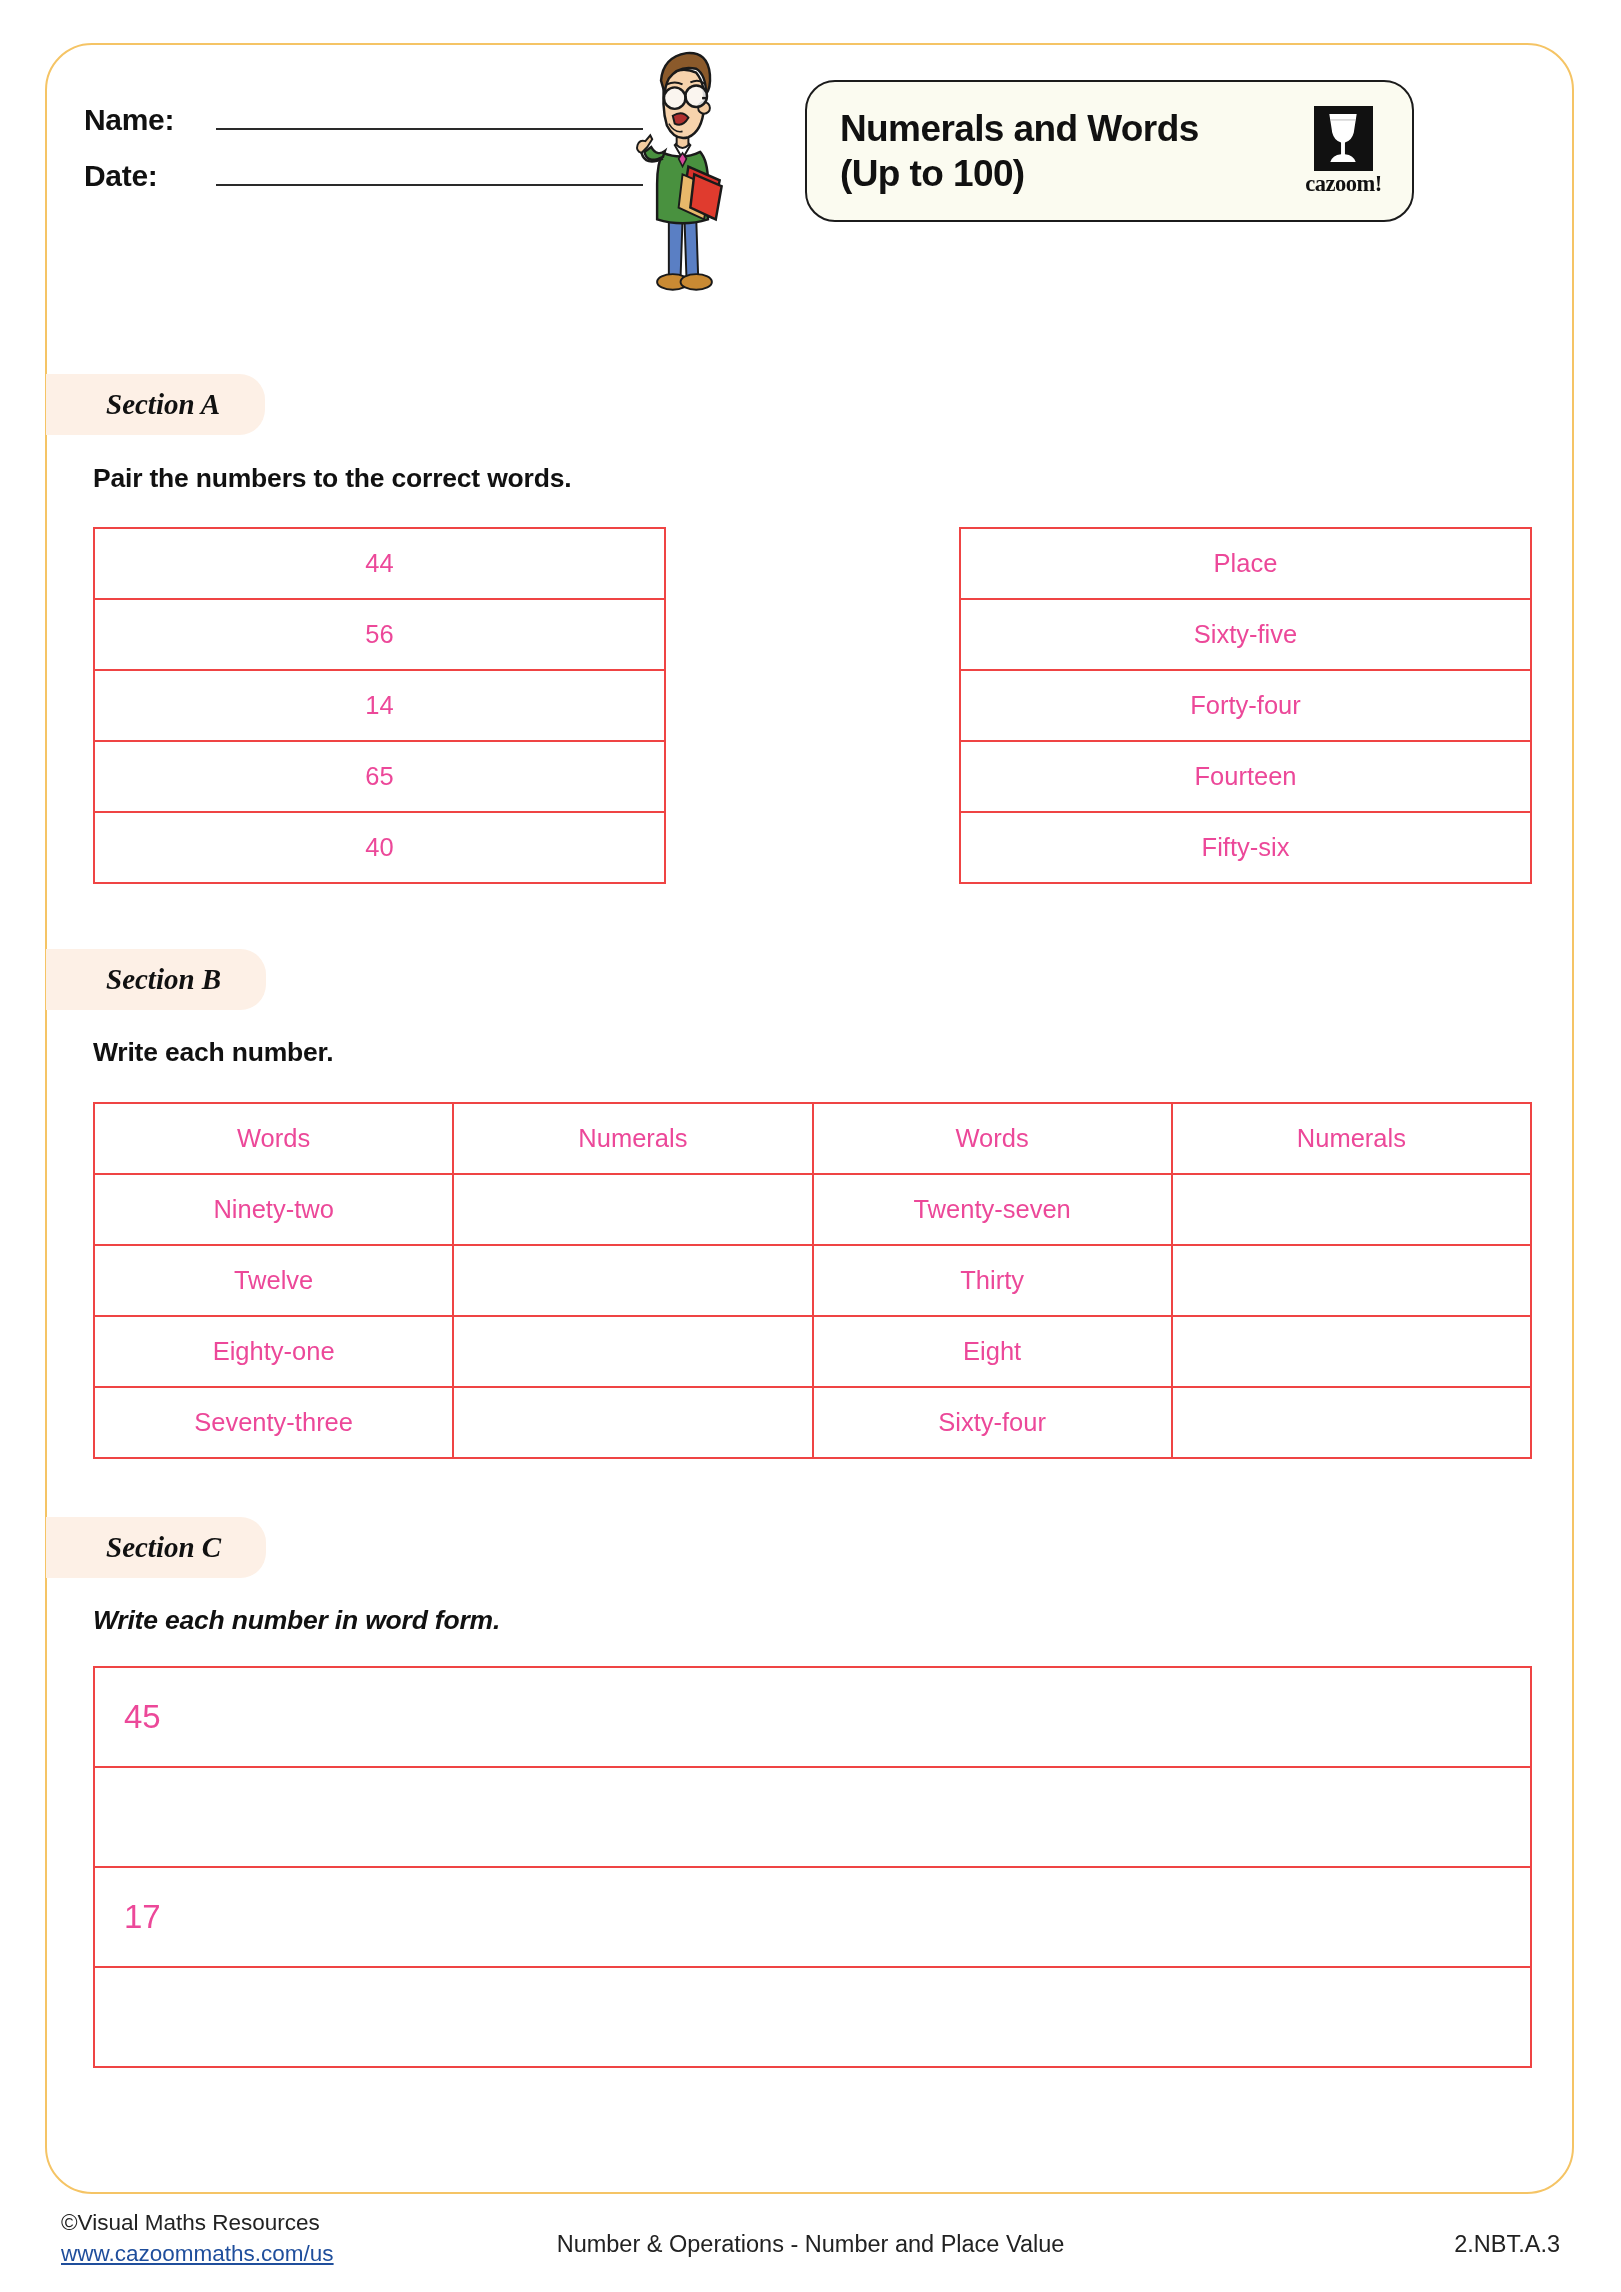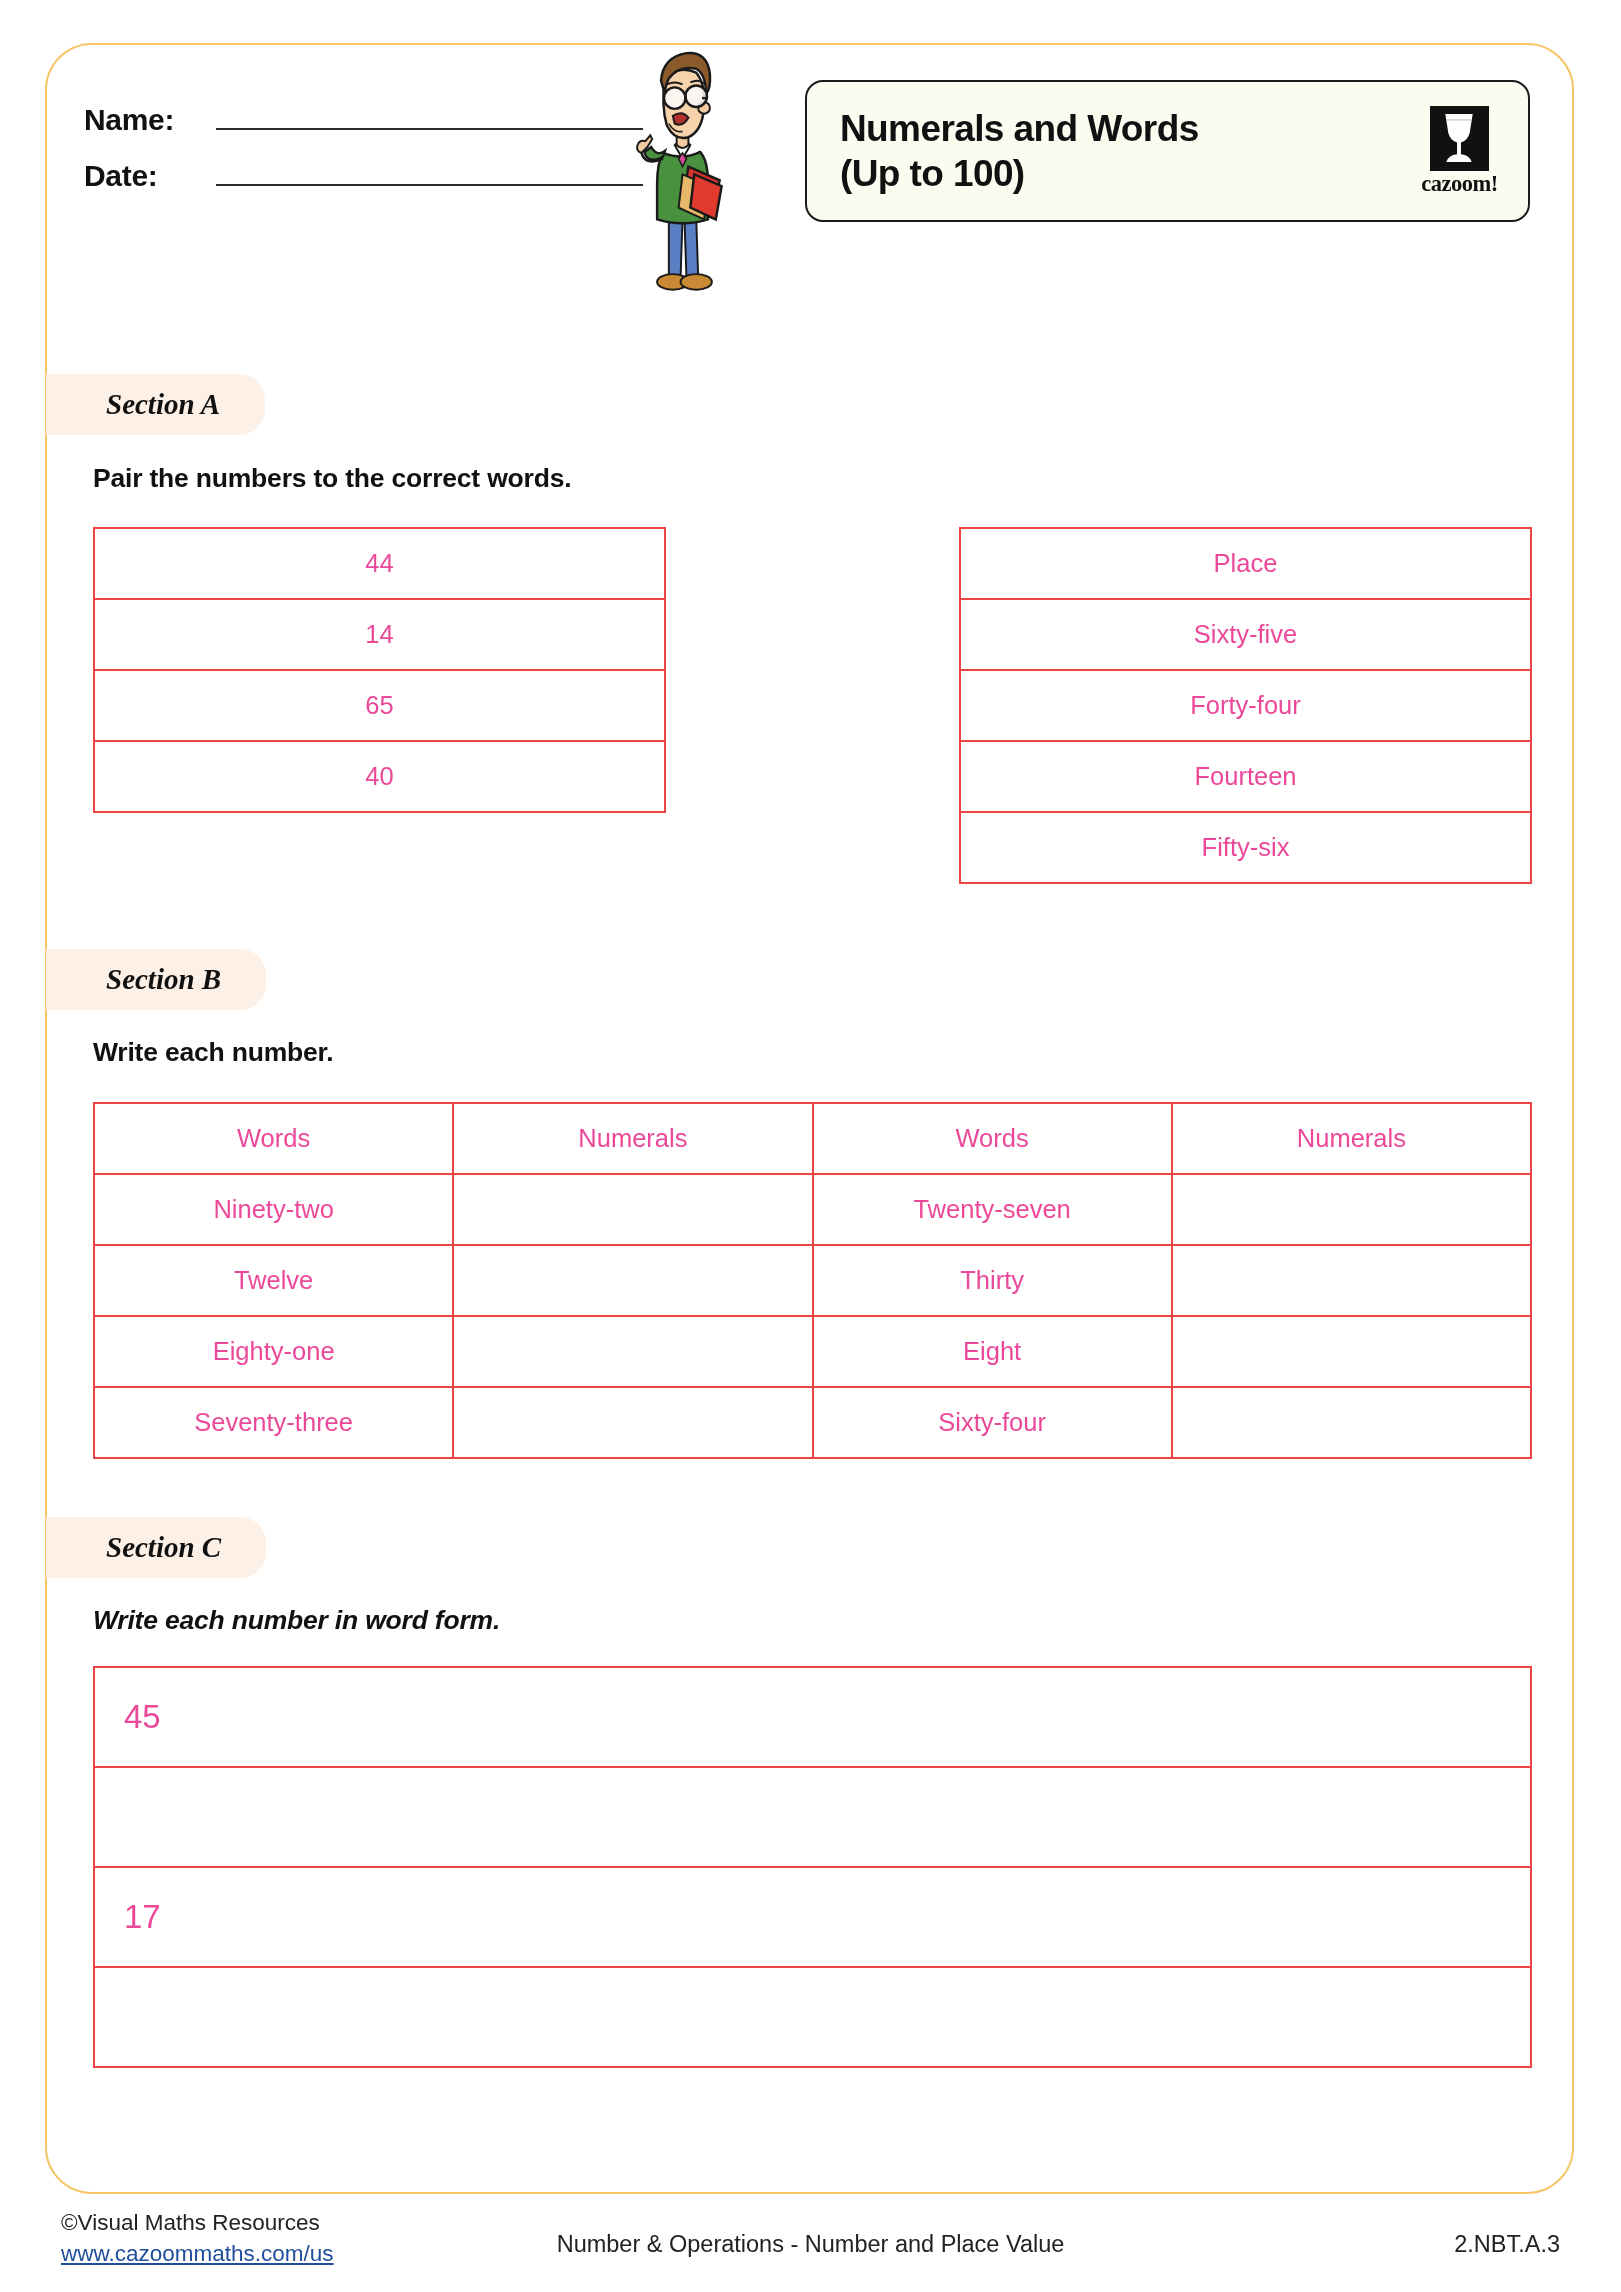--- a/index.html
+++ b/index.html
@@ -69,24 +69,24 @@
     top: -5.9px;
     width: 132px;
     height: 265px;
   }
 
   
   #title-box {
     position: absolute;
     left: 760px;
     top: 37px;
-    width: 725px;
+    width: 609px;
     height: 142px;
     border: 2.9px solid #1b1b1b;
-    border-radius: 18px;
+    border-radius: 30px;
     background: #FBFBF0;
     box-sizing: border-box;
     display: flex;
     align-items: center;
     padding: 0 21.6px 0 33px;
   }
   #worksheet-title {
     font-size: 37px;
     font-weight: bold;
     line-height: 1.22;
@@ -316,20 +316,23 @@
   <span>Section A</span>
 </div>
 <div class="instruction" style="top:463px;">Pair the numbers to the correct words.</div>
 
 <table class="wtable" id="tableA-numbers">
   <tbody>
     <tr>
         <td>44</td>
       </tr>
     <tr>
+        <td>56</td>
+      </tr>
+    <tr>
         <td>14</td>
       </tr>
     <tr>
         <td>65</td>
       </tr>
     <tr>
         <td>40</td>
       </tr>
   </tbody>
 </table>

